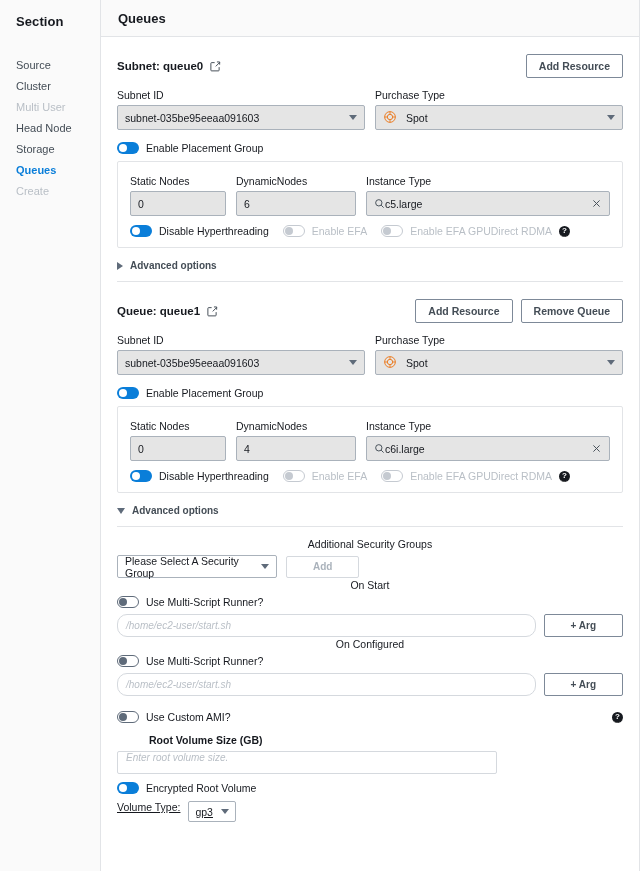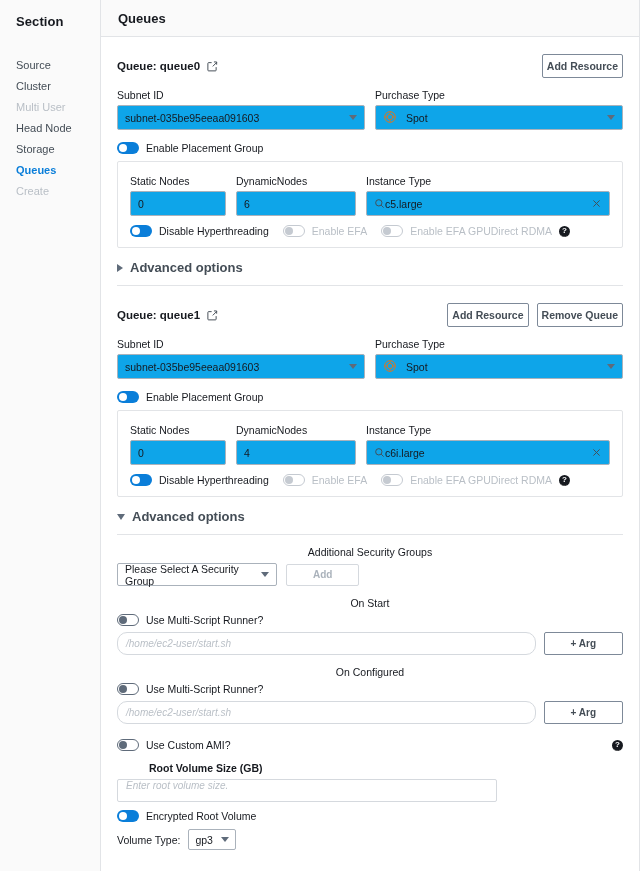--- a/index.html
+++ b/index.html
@@ -62,39 +62,39 @@
   .queue-title { font-size: 11.5px; font-weight: bold; color: #16191f; }
   .icon-edit { width: 12px; height: 12px; display:block; }
   .queue-head-btns { display: flex; gap: 8px; }
 
   .btn {
     border: 1px solid #7d8998;
     background: #fff;
     color: #444d56;
     font-family: inherit;
     font-size: 10.5px; font-weight: bold;
-    padding: 5px 4px;
+    padding: 5px 12px;
     border-radius: 2px;
     cursor: pointer;
     white-space: nowrap;
     line-height: 12px;
   }
   .btn.small { padding: 4px 26px; font-size: 10px; }
   .btn.disabled { border-color: #d5d9de; color: #aab2bb; cursor: default; }
 
   
   .row2 { display: flex; gap: 10px; }
   .col { flex: 1 1 0; min-width: 0; }
   .field-label { font-size: 10.5px; color: #16191f; margin-bottom: 4px; display:block; }
 
   .control {
     height: 25px;
     border: 1px solid #aab2bb;
     border-radius: 2px;
-    background: #0ea5e9;
+    background: #e5e5e5;
     display: flex; align-items: center;
     padding: 0 7px;
     font-size: 10.5px;
     color: #16191f;
     width: 100%;
   }
   .control .val { flex: 1 1 auto; overflow: hidden; text-overflow: ellipsis; white-space: nowrap; }
   .caret {
     width: 0; height: 0; flex: 0 0 auto;
     border-left: 4px solid transparent;
@@ -142,21 +142,21 @@
     font-size: 8px; font-weight: bold;
     display: inline-flex; align-items: center; justify-content: center;
     border-bottom: 1px dotted #767676;
     flex: 0 0 auto;
   }
 
   
   .adv-toggle {
     display: flex; align-items: center; gap: 7px;
     margin: 12px 0 0 0; cursor: pointer;
-    font-size: 13px; font-weight: bold; color: #444d56;
+    font-size: 10px; font-weight: bold; color: #444d56;
   }
   .tri-right {
     width:0;height:0;border-top:4px solid transparent;border-bottom:4px solid transparent;
     border-left:6px solid #5f6b7a;
   }
   .tri-down {
     width:0;height:0;border-left:4px solid transparent;border-right:4px solid transparent;
     border-top:6px solid #5f6b7a;
   }
   .divider { height: 1px; background: #e2e4e7; margin: 10px 0 0 0; }
@@ -164,21 +164,21 @@
   .adv-body { padding-top: 11px; }
   .sec-label { font-size: 10.5px; color: #16191f; margin-bottom: 5px; text-align: center; }
   .inline { display: flex; align-items: center; gap: 9px; }
   .sg-select {
     height: 23px; border: 1px solid #aab2bb; border-radius: 2px;
     display: flex; align-items: center; padding: 0 7px; font-size: 10.5px;
     width: 160px; background:#fff;
   }
   .sg-select .val { flex: 1 1 auto; }
 
-  .script-block { margin-top: 11px; }
+  .script-block { margin-top: 1px; }
   .script-row { display: flex; gap: 8px; margin-top: 6px; }
   .script-input {
     flex: 1 1 auto; height: 23px;
     border: 1px solid #d5d9de; border-radius: 10px;
     display: flex; align-items: center; padding: 0 8px;
     font-size: 10px; color: #b9bfc6; font-style: italic;
     background: #fff; min-width: 0;
   }
   .arg-btn { flex: 0 0 auto; }
 
@@ -187,21 +187,21 @@
     margin-top: 15px;
   }
   .rv-block { margin-top: 11px; }
   .rv-title { font-size: 10.5px; font-weight: bold; color:#16191f;padding-left:32px; }
   .rv-desc { font-size: 9.5px; color: #5f6b7a; margin-top: 2px; line-height: 12px; }
   .rv-input {
     height: 23px; border: 1px solid #d5d9de; border-radius: 2px;
     display:flex; align-items:flex-start; padding: 0 8px; margin-top: 5px;
     font-size: 10px; color: #b9bfc6; font-style: italic; width: 380px;
   }
-  .vt-row { display: flex; align-items: center; gap: 8px; margin-top: 7px; }
+  .vt-row { display: flex; gap: 8px; margin-top: 7px; text-decoration: underline; }
   .vt-label { font-size: 10.5px; color: #16191f; }
   .vt-select {
     height: 21px; border: 1px solid #aab2bb; border-radius: 2px;
     display: flex; align-items: center; padding: 0 6px; font-size: 10.5px;
     gap: 6px; background:#fff;
   }
 </style>
 </head>
 <body>
 
@@ -223,21 +223,21 @@
     <div class="panel-header">
       <div class="panel-header-title">Queues</div>
     </div>
 
     <div class="panel-body">
 
       <div>
 
         <div class="queue-head">
           <div class="queue-title-wrap">
-            <span class="queue-title">Queue: queue0</span>
+            <span class="queue-title">Subnet: queue0</span>
             <span>
               <svg class="icon-edit" viewBox="0 0 16 16" fill="none" stroke="#444d56" stroke-width="1.3">
                 <path d="M13.5 9.5v4a1 1 0 0 1-1 1h-9a1 1 0 0 1-1-1v-9a1 1 0 0 1 1-1h4"></path>
                 <path d="M9 8.5 14.3 3.2"></path>
                   <path d="M10.6 2.6h3.6v3.6"></path>
               </svg>
             </span>
           </div>
           <div class="queue-head-btns">
             <button class="btn">Add Resource</button>

